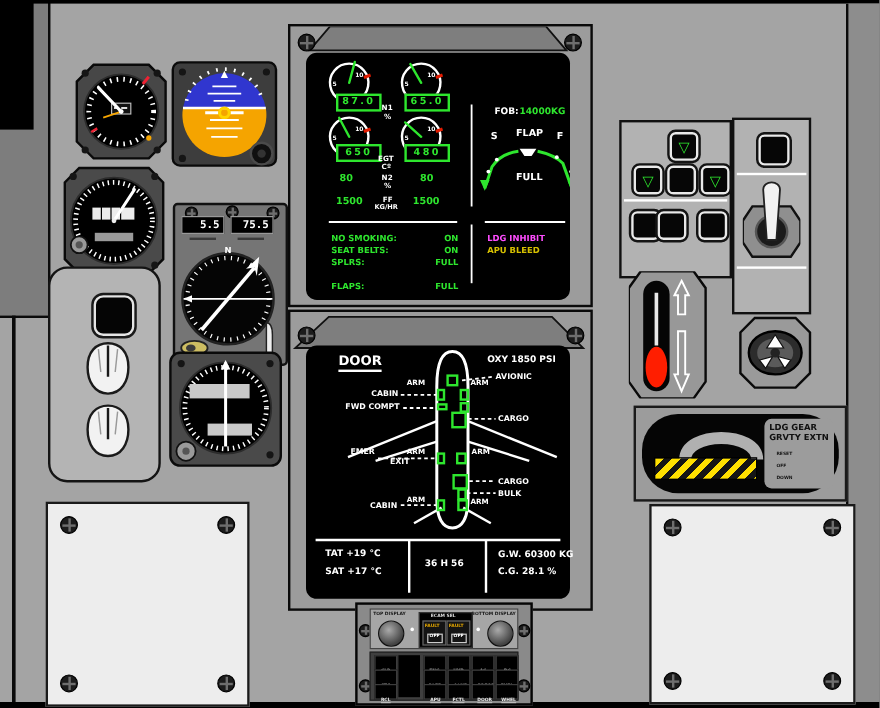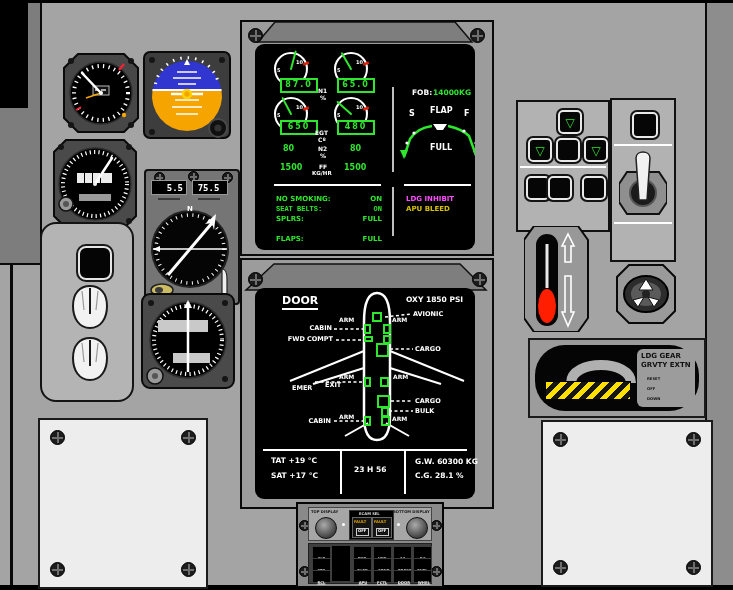--- a/index.html
+++ b/index.html
@@ -105,21 +105,21 @@
       <circle cx="14" cy="66" r="7" fill="#9a9a9a" stroke="#111" stroke-width="1.5"></circle>
       <circle cx="14" cy="66" r="3" fill="#555"></circle>
     </g>
   </svg>
 
   <div class="abs" style="left:144px;top:169px;width:92px;height:132px;background:#757575;border:2px solid #111;border-radius:4px;">
     <div class="screw sm" style="left:8px;top:1px;"></div>
     <div class="screw sm" style="left:42px;top:0px;"></div>
     <div class="screw sm" style="left:76px;top:1px;"></div>
     <div class="abs" style="left:5px;top:9px;width:36px;height:15px;background:#000;border:1px solid #999;color:#fff;font-family:'DejaVu Sans Mono',monospace;font-weight:bold;font-size:9px;text-align:right;line-height:15px;padding-right:3px;box-sizing:border-box;">5.5</div>
-    <div class="abs" style="left:46px;top:9px;width:36px;height:15px;background:#000;border:1px solid #999;color:#fff;font-family:'DejaVu Sans Mono',monospace;font-weight:bold;font-size:9px;text-align:center;line-height:15px;padding-right:3px;box-sizing:border-box;">75.5</div>
+    <div class="abs" style="left:46px;top:9px;width:36px;height:15px;background:#000;border:1px solid #999;color:#fff;font-family:'DejaVu Sans Mono',monospace;font-weight:bold;font-size:9px;text-align:right;line-height:15px;padding-right:3px;box-sizing:border-box;">75.5</div>
     <div class="abs" style="left:12px;top:27px;width:22px;height:2px;background:#3a3a3a;"></div>
     <div class="abs" style="left:52px;top:27px;width:22px;height:2px;background:#3a3a3a;"></div>
     <svg class="abs" style="left:0;top:26px;" width="92" height="104" viewBox="0 0 92 104">
       <circle cx="44" cy="52" r="38" fill="#050505" stroke="#222" stroke-width="2"></circle>
       <circle cx="44" cy="52" r="34" fill="none" stroke="#fff" stroke-width="3.5" stroke-dasharray="1 4.6"></circle>
       <line x1="7" y1="52" x2="81" y2="52" stroke="#fff" stroke-width="1.5"></line>
       <polygon points="7,52 14,49 14,55" fill="#fff"></polygon>
       <line x1="22" y1="78" x2="66" y2="26" stroke="#fff" stroke-width="3"></line>
       <polygon points="66,26 59,27 70,17 68,33" fill="#fff"></polygon>
       <g>
@@ -239,21 +239,21 @@
 
       <div class="abs wtxt" style="left:154px;top:65px;font-size:8px;">S</div>
       <div class="abs wtxt" style="left:175px;top:62px;font-size:8px;">FLAP</div>
       <div class="abs wtxt" style="left:209px;top:65px;font-size:8px;">F</div>
       <div class="abs wtxt" style="left:175px;top:99px;font-size:8px;">FULL</div>
 
       <div class="memo-row gtxt" style="left:21px;top:151px;">
         <span>NO SMOKING:</span>
         <span>ON</span>
       </div>
-      <div class="memo-row gtxt" style="left:21px;top:161px;font-family:Liberation Mono, monospace;">
+      <div class="memo-row gtxt" style="left:21px;top:161px;">
         <span>SEAT BELTS:</span>
         <span>ON</span>
       </div>
       <div class="memo-row gtxt" style="left:21px;top:171px;">
         <span>SPLRS:</span>
         <span>FULL</span>
       </div>
       <div class="memo-row gtxt" style="left:21px;top:191px;align-items:flex-end;">
         <span>FLAPS:</span>
         <span>FULL</span>
@@ -317,33 +317,33 @@
 
       <div class="abs wtxt" style="left:27px;top:6px;font-size:11px;border-bottom:2px solid #fff;padding-bottom:1px;">DOOR</div>
       <div class="abs wtxt" style="left:151px;top:7px;font-size:7.5px;">OXY 1850 PSI</div>
 
       <div class="doorlbl" style="left:158px;top:22px;">AVIONIC</div>
       <div class="armlbl" style="left:84px;top:28px;">ARM</div>
       <div class="armlbl" style="left:137px;top:28px;">ARM</div>
       <div class="doorlbl" style="left:42px;top:36px;width:35px;text-align:right;">CABIN</div>
       <div class="doorlbl" style="left:30px;top:47px;width:48px;text-align:right;">FWD COMPT</div>
       <div class="doorlbl" style="left:160px;top:57px;">CARGO</div>
-      <div class="doorlbl" style="left:37px;top:84px;margin-top:12px;">EMER</div>
+      <div class="doorlbl" style="left:37px;top:84px;">EMER</div>
       <div class="doorlbl" style="left:39px;top:93px;margin-left:31px;">EXIT</div>
       <div class="armlbl" style="left:84px;top:85px;">ARM</div>
       <div class="armlbl" style="left:138px;top:85px;">ARM</div>
       <div class="doorlbl" style="left:160px;top:109px;">CARGO</div>
       <div class="doorlbl" style="left:160px;top:119px;">BULK</div>
       <div class="armlbl" style="left:84px;top:125px;">ARM</div>
       <div class="armlbl" style="left:137px;top:127px;">ARM</div>
       <div class="doorlbl" style="left:42px;top:129px;width:34px;text-align:right;">CABIN</div>
 
       <div class="ftxt" style="left:16px;top:168px;">TAT +19 °C</div>
       <div class="ftxt" style="left:16px;top:183px;">SAT +17 °C</div>
-      <div class="ftxt" style="left:99px;top:177px;">23 H 56</div>
+      <div class="ftxt" style="left:99px;top:177px;">36 H 56</div>
       <div class="ftxt" style="left:160px;top:169px;">G.W. 60300 KG</div>
       <div class="ftxt" style="left:160px;top:183px;">C.G. 28.1 %</div>
     </div>
   </div>
 
   <div class="abs" style="left:516px;top:100px;width:94px;height:132px;background:#b2b2b2;border:2px solid #111;box-sizing:border-box;">
     <div class="pbtn" style="left:40px;top:8px;"><span class="tri">▽</span></div>
     <div class="pbtn" style="left:10px;top:36px;"><span class="tri">▽</span></div>
     <div class="pbtn" style="left:38px;top:36px;"></div>
     <div class="pbtn" style="left:66px;top:36px;"><span class="tri">▽</span></div>

